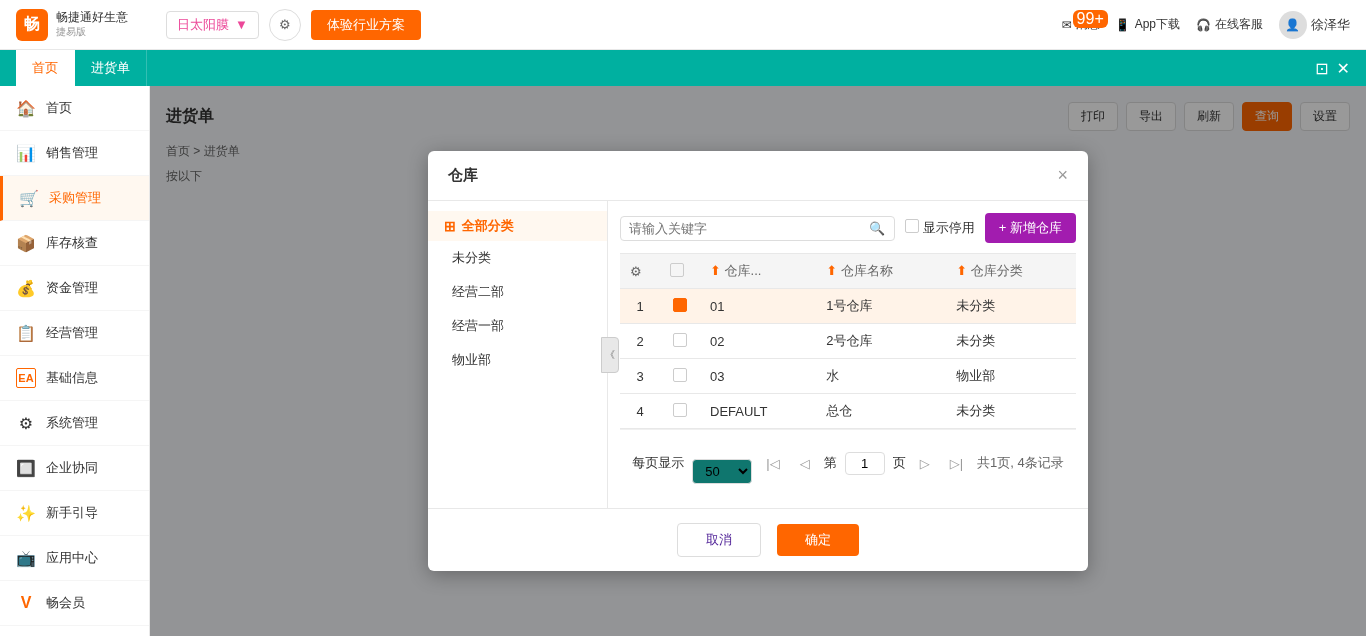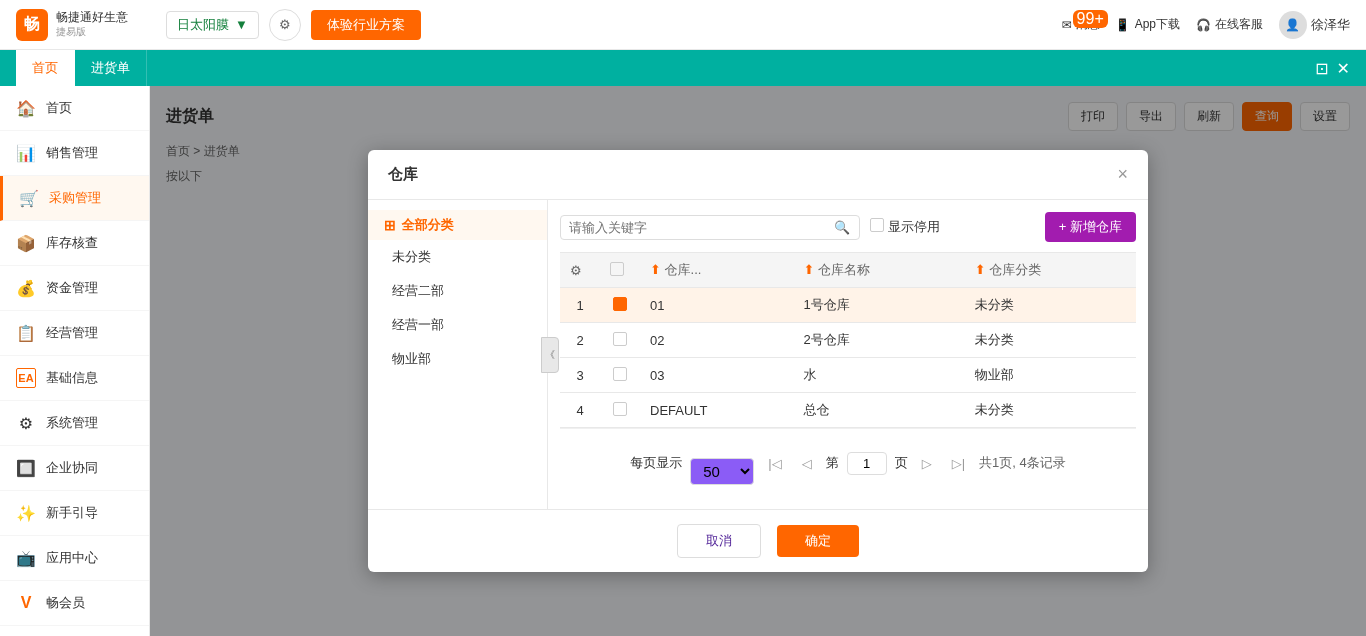--- a/index.html
+++ b/index.html
@@ -34,21 +34,21 @@
     .header-middle {
       flex: 1;
       display: flex;
       align-items: center;
       gap: 10px;
     }
     .store-selector {
       display: flex; align-items: center;
       border: 1px solid #ddd; border-radius: 4px;
       padding: 4px 10px; cursor: pointer; background: #fff;
-      gap: 6px; color: #15803d; font-size: 13px;
+      gap: 6px; color: #ec4899; font-size: 13px;
     }
     .gear-btn {
       width: 32px; height: 32px; border-radius: 50%;
       border: 1px solid #ddd; background: #fff;
       display: flex; align-items: center; justify-content: center;
       cursor: pointer; color: #666;
     }
     .trial-btn {
       background: #f60; color: #fff;
       border: none; border-radius: 4px;
@@ -113,21 +113,21 @@
     
     .modal-overlay {
       position: absolute; top: 0; left: 0; right: 0; bottom: 0;
       background: rgba(0,0,0,0.4);
       display: flex; align-items: center; justify-content: center;
       z-index: 100;
     }
     .modal {
       background: #fff;
       border-radius: 6px;
-      width: 780px;
+      width: 660px;
       max-height: 560px;
       display: flex; flex-direction: column;
       box-shadow: 0 4px 20px rgba(0,0,0,0.3);
     }
     .modal-header {
       display: flex; align-items: center; justify-content: space-between;
       padding: 14px 20px;
       border-bottom: 1px solid #e8e8e8;
     }
     .modal-title { font-size: 15px; font-weight: bold; color: #333; }
@@ -198,21 +198,21 @@
     .sort-icon { color: #f60; }
 
     
     .pagination {
       display: flex; align-items: center; justify-content: center;
       padding: 12px; gap: 8px; font-size: 13px; color: #333;
       border-top: 1px solid #f0f0f0; margin-top: auto;
     }
     .select-box {
       border: 1px solid #ddd; border-radius: 4px;
-      padding: 3px 8px; font-size: 15px; background: #8b5cf6; margin-top: 17px;
+      padding: 3px 8px; font-size: 13px; background: #0f766e; margin-top: 17px;
     }
     .page-btn { cursor: pointer; color: #999; padding: 2px 6px; }
     .page-input { width: 40px; border: 1px solid #ddd; border-radius: 4px; padding: 3px 6px; text-align: center; font-size: 13px; }
     .page-info { color: #666; }
 
     
     .modal-footer {
       display: flex; align-items: center; justify-content: center;
       gap: 16px; padding: 14px 20px;
       border-top: 1px solid #e8e8e8;

